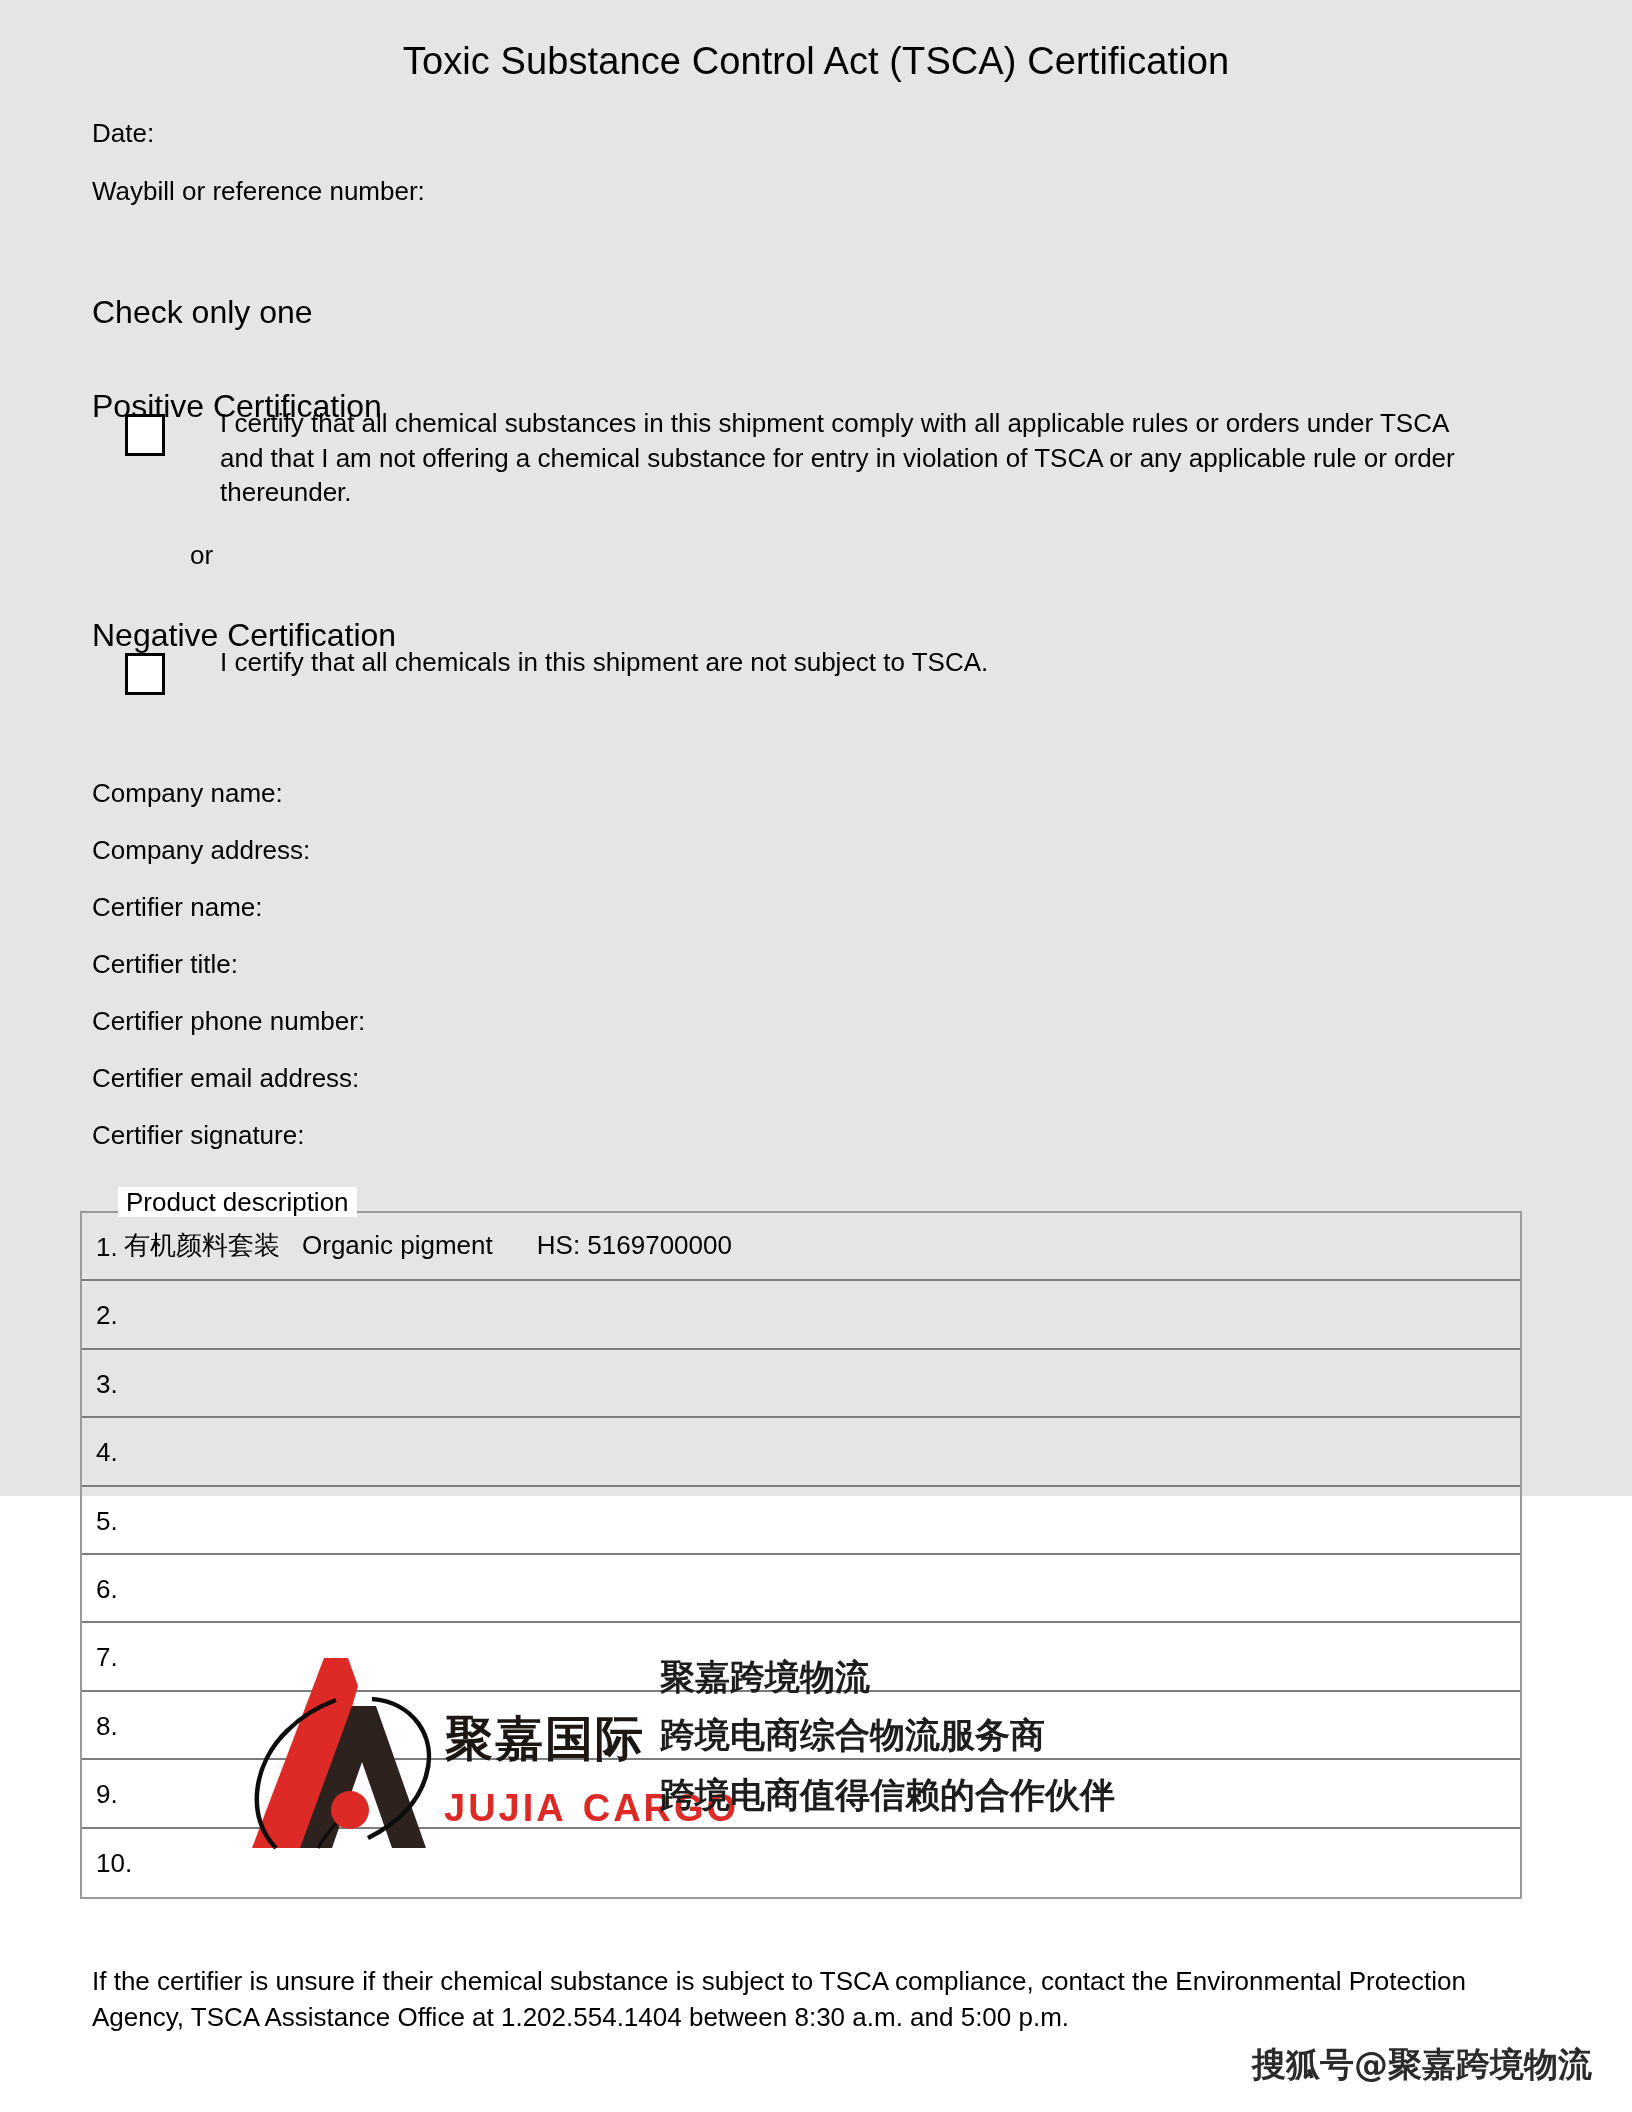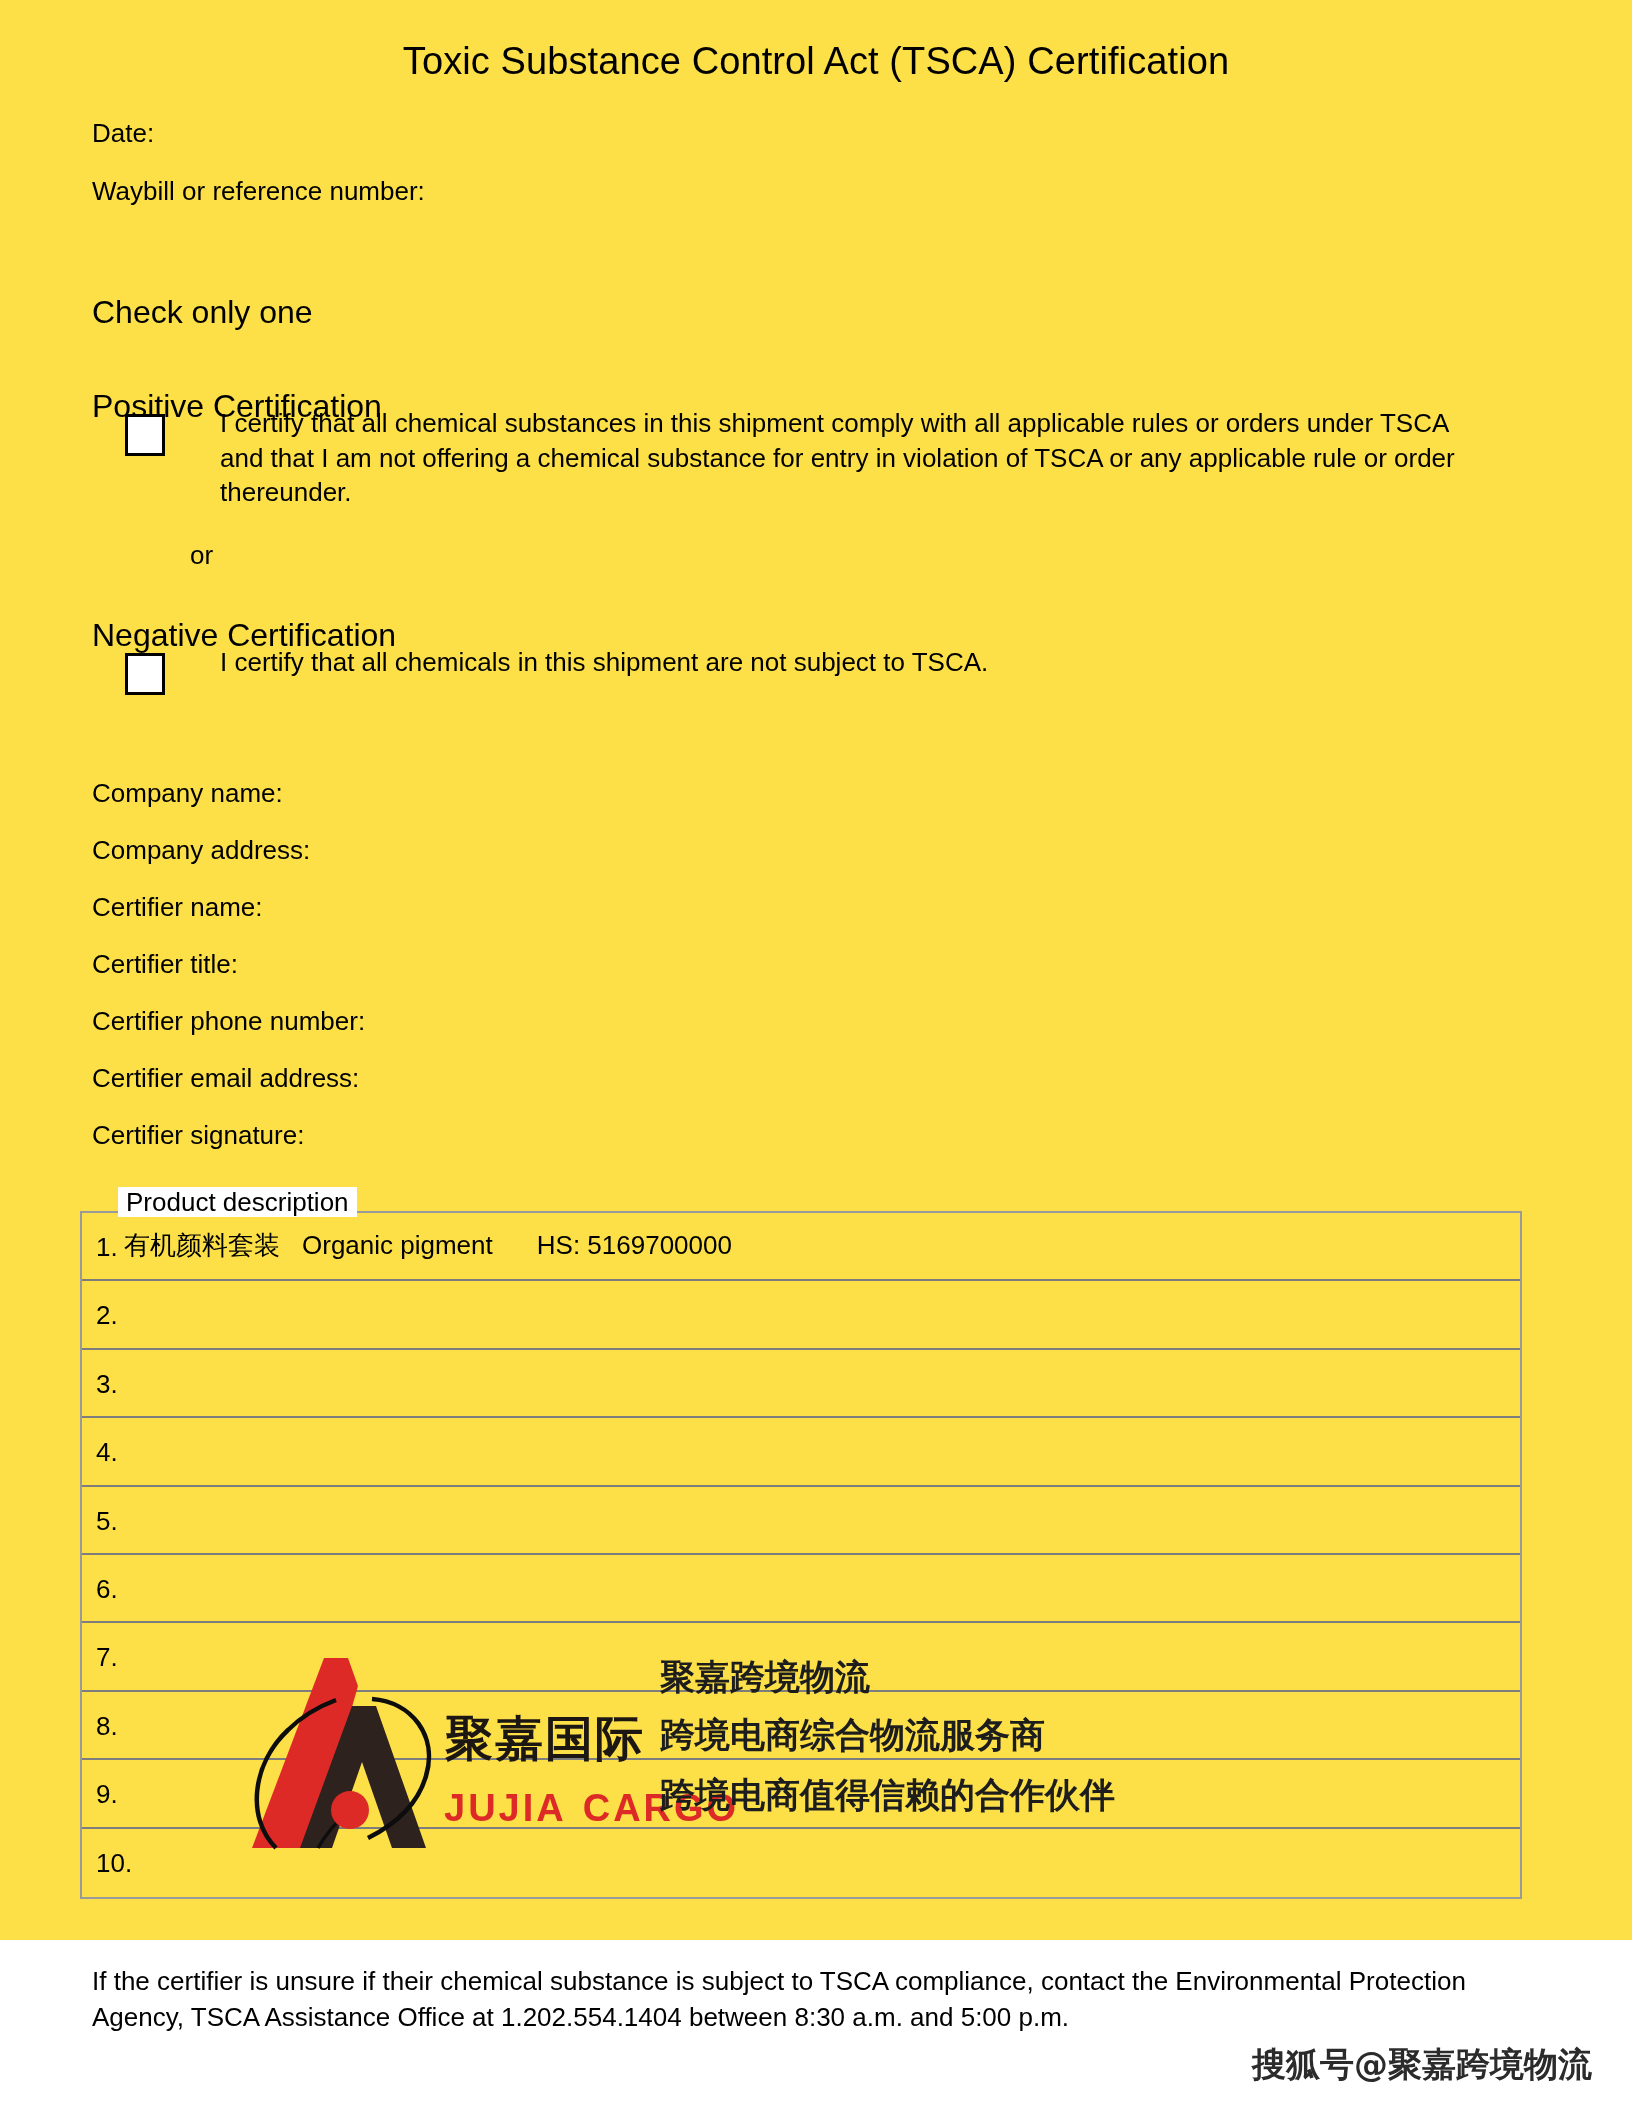--- a/index.html
+++ b/index.html
@@ -13,22 +13,22 @@
     position: relative;
     font-family: "Liberation Sans", "DejaVu Sans", sans-serif;
     color: #000000;
     overflow: hidden;
   }
 
   .page {
     position: absolute;
     left: 0; top: 0;
     width: 1632px;
-    height: 1940px;
-    background: #fde047;
+    height: 1496px;
+    background: #e5e5e5;
   }
 
   
   .doc-title {
     position: absolute;
     left: 0;
     top: 40px;
     width: 1632px;
     text-align: center;
     font-size: 38px;

